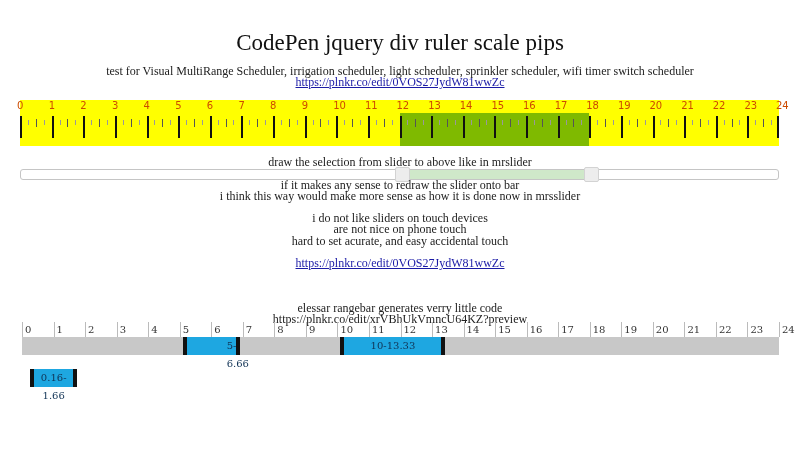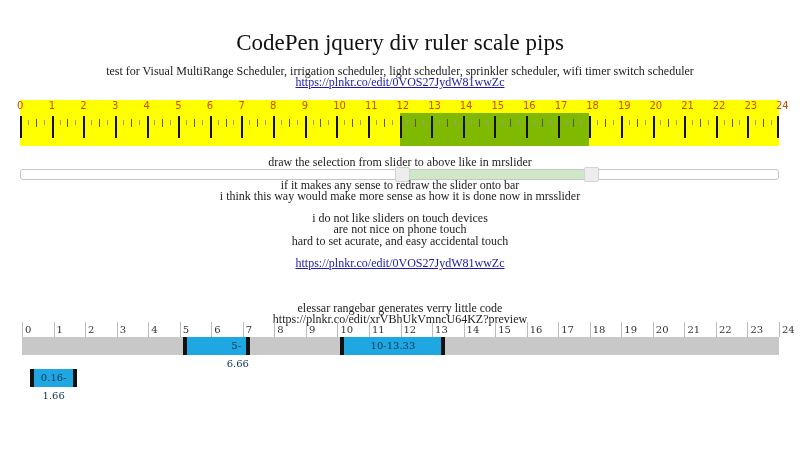--- a/index.html
+++ b/index.html
@@ -265,15 +265,15 @@
     </div>
     <div class="rb-tick" style="left: 725.458px;">
       <span class="rb-lab">23</span>
     </div>
     <div class="rb-tick" style="left: 757px;">
       <span class="rb-lab">24</span>
     </div>
   </div>
 <div id="rb-bar">
     <div class="rb-range" style="left: 8.04667px; width: 47.3125px; margin-top: 32px;">0.16-1.66</div>
-    <div class="rb-range" style="left: 160.708px; width: 67px; padding-left: 40px;">5-6.66</div>
+    <div class="rb-range" style="left: 160.708px; width: 57px; padding-left: 40px;">5-6.66</div>
     <div class="rb-range" style="left: 318.417px; width: 105.034px;">10-13.33</div>
   </div>
 
 </body></html>

